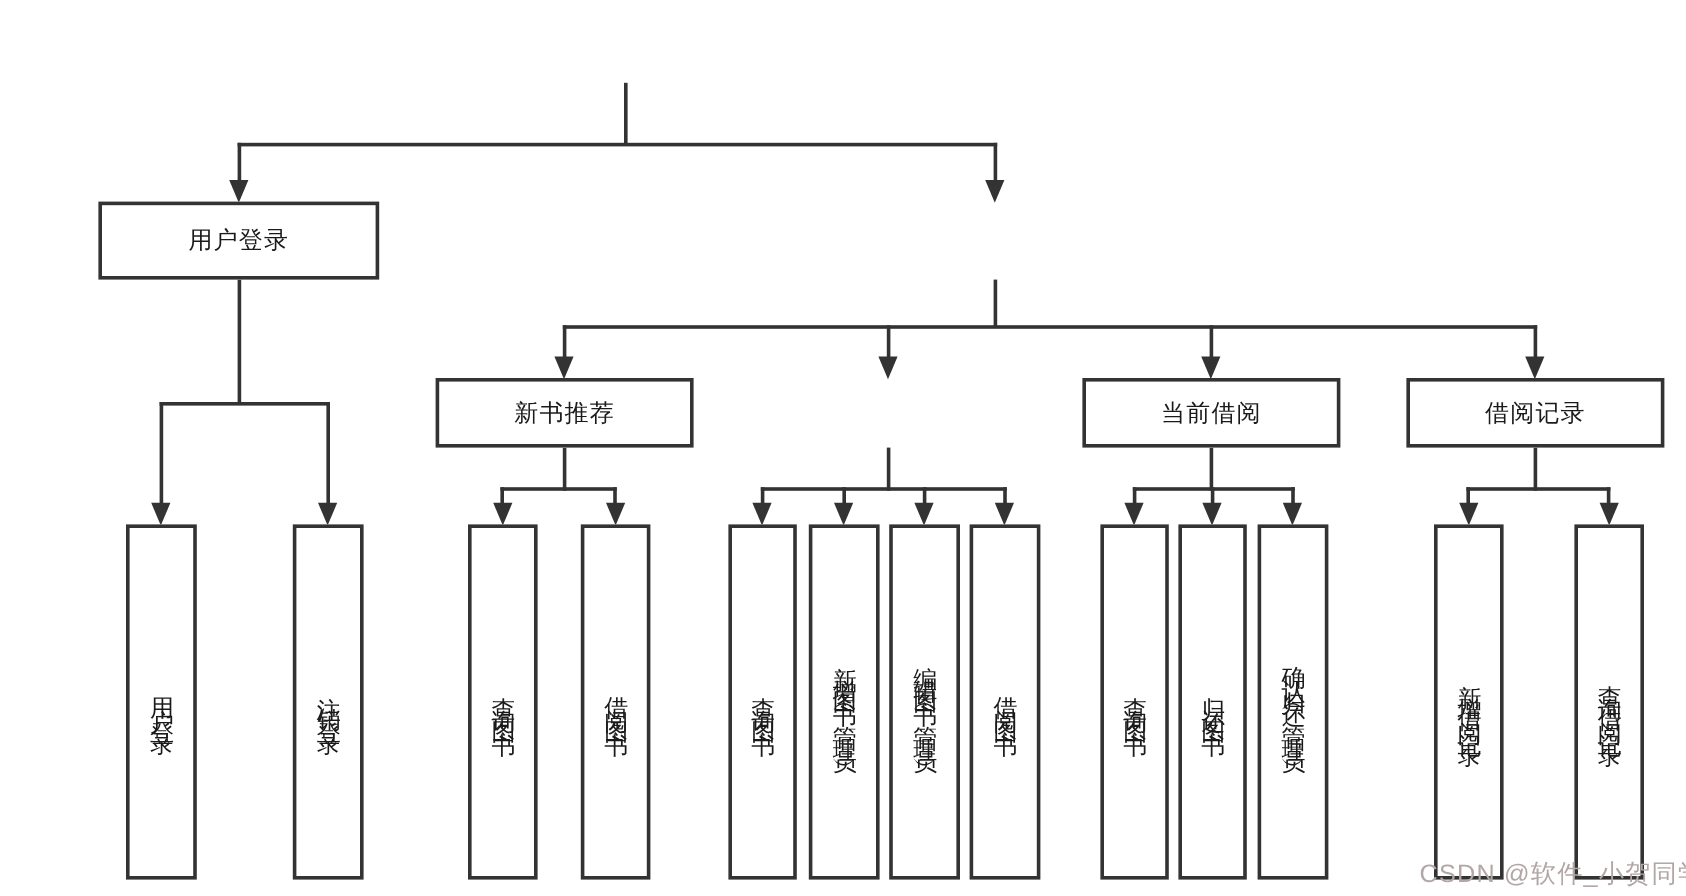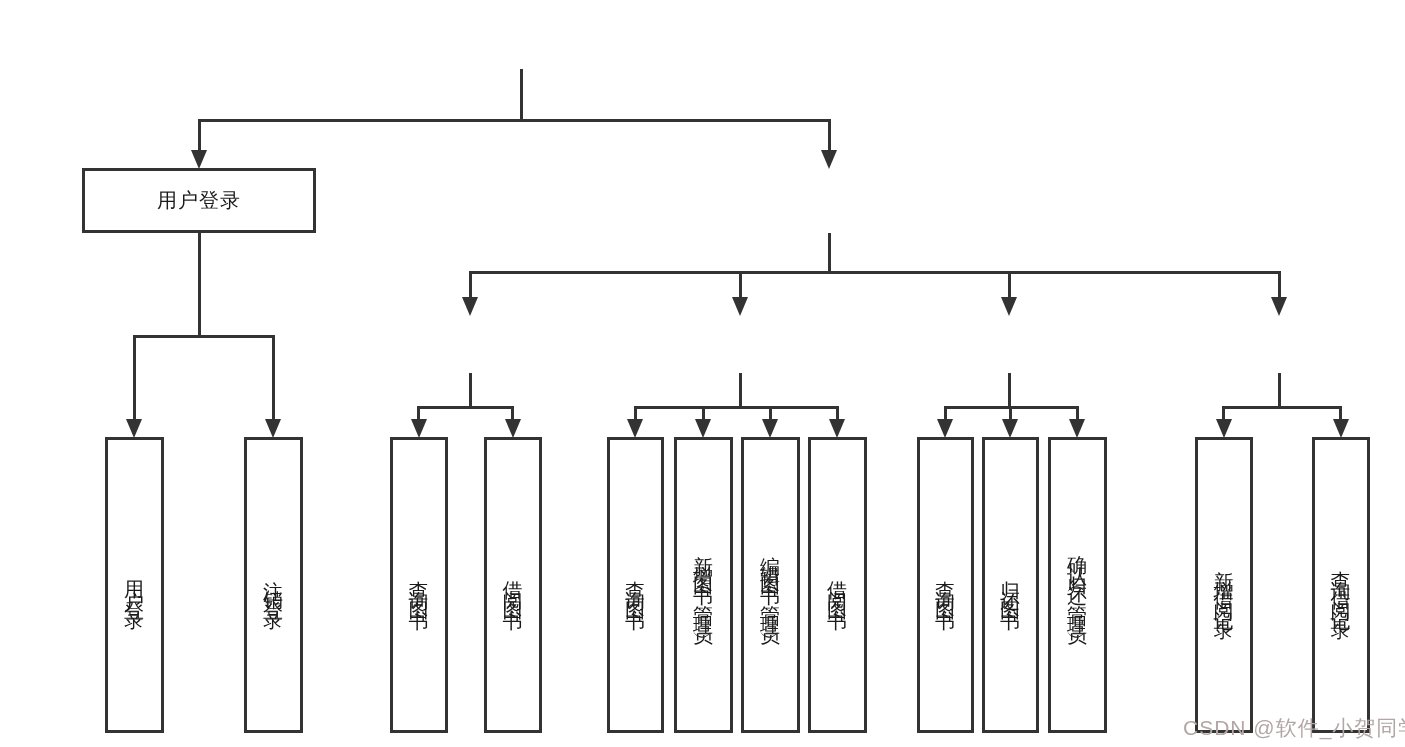--- a/index.html
+++ b/index.html
@@ -60,20 +60,29 @@
   <div class="ln" style="left:469px;top:271px;width:812px;height:3px;"></div>
   <div class="ln" style="left:469px;top:271px;width:3px;height:30px;"></div>
   <div class="ln" style="left:739px;top:271px;width:3px;height:30px;"></div>
   <div class="ln" style="left:1008px;top:271px;width:3px;height:30px;"></div>
   <div class="ln" style="left:1278px;top:271px;width:3px;height:30px;"></div>
   <div class="arrow" style="left:462px;top:297px;"></div>
   <div class="arrow" style="left:732px;top:297px;"></div>
   <div class="arrow" style="left:1001px;top:297px;"></div>
   <div class="arrow" style="left:1271px;top:297px;"></div>
 
+  <div class="box" style="left:363px;top:315px;width:215px;height:58px;">
+    <span>新书推荐</span>
+  </div>
+  <div class="box" style="left:902px;top:315px;width:215px;height:58px;">
+    <span>当前借阅</span>
+  </div>
+  <div class="box" style="left:1172px;top:315px;width:215px;height:58px;">
+    <span>借阅记录</span>
+  </div>
 
   <div class="ln" style="left:469px;top:373px;width:3px;height:36px;"></div>
   <div class="ln" style="left:417px;top:406px;width:97px;height:3px;"></div>
   <div class="ln" style="left:417px;top:406px;width:3px;height:15px;"></div>
   <div class="ln" style="left:511px;top:406px;width:3px;height:15px;"></div>
   <div class="arrow" style="left:411px;top:419px;"></div>
   <div class="arrow" style="left:505px;top:419px;"></div>
 
   <div class="ln" style="left:739px;top:373px;width:3px;height:36px;"></div>
   <div class="ln" style="left:634px;top:406px;width:205px;height:3px;"></div>

